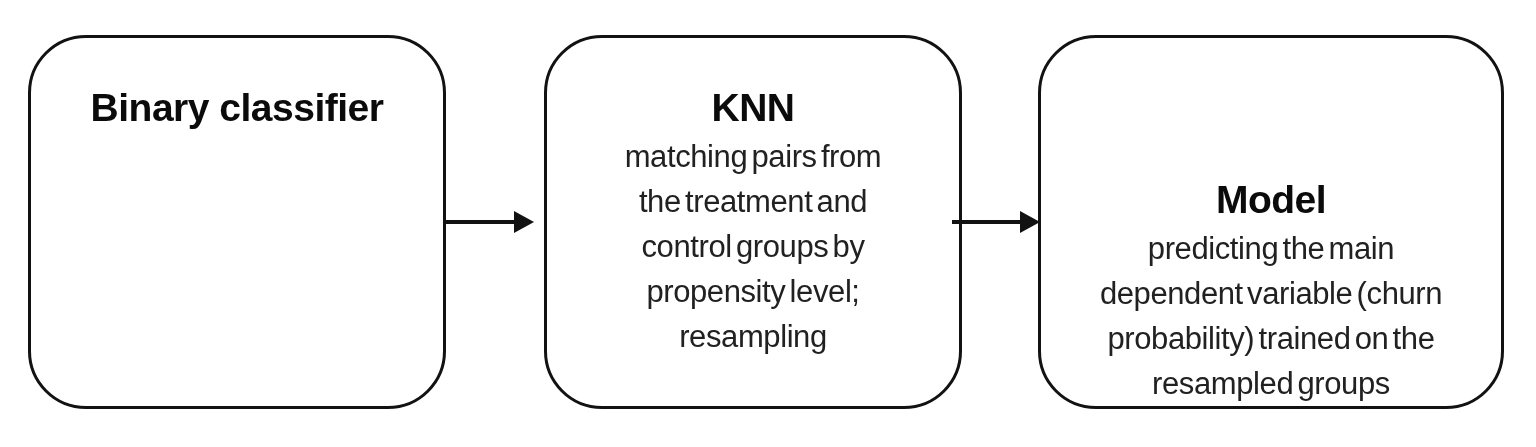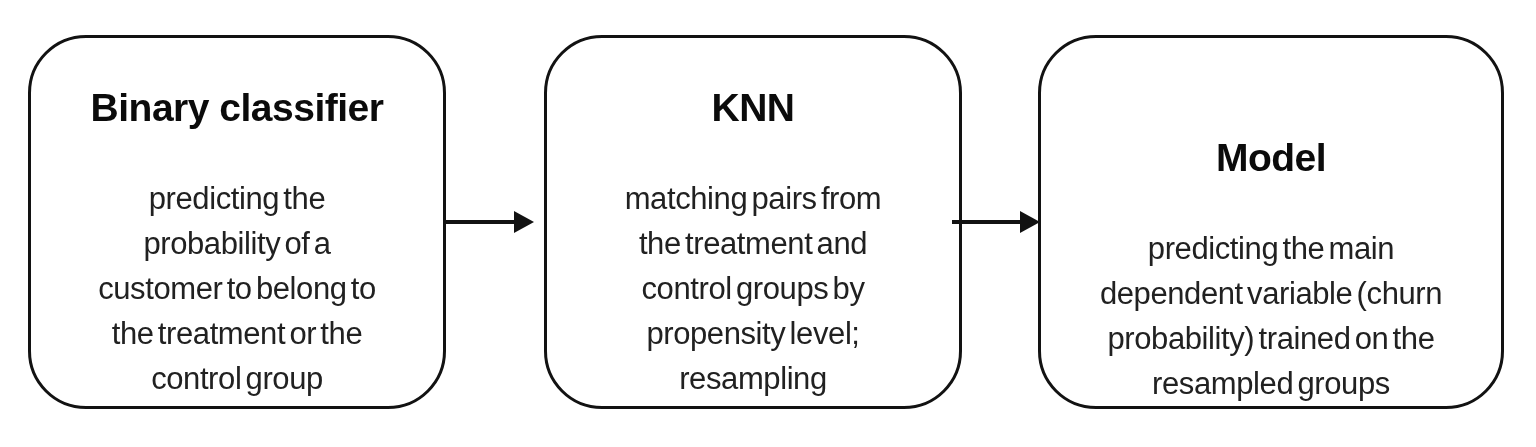--- a/index.html
+++ b/index.html
@@ -24,21 +24,20 @@
     position: absolute;
     top: 35px;
     height: 374px;
     background: var(--bg);
     border: 3px solid var(--stroke);
     border-radius: 58px;
     display: flex;
     flex-direction: column;
     align-items: center;
     padding-top: 44px;
-    gap: 42px;
   }
   .flow-box.box-1 { left: 28px;   width: 418px; }
   .flow-box.box-2 { left: 544px;  width: 418px; }
   .flow-box.box-3 { left: 1038px; width: 466px; justify-content: flex-end; }
 
   .box-title {
     font-size: 39px;
     font-weight: 700;
     line-height: 52px;
     color: var(--title-color);
@@ -66,25 +65,20 @@
   .connector.connector-2 { left: 952px; }
   .connector svg { display: block; width: 100%; height: 100%; }
 </style>
 </head>
 <body>
 
 <div class="diagram">
 
   <div class="flow-box box-1">
     <div class="box-title">Binary classifier</div>
-    <div class="box-desc">predicting the
-probability of a
-customer to belong to
-the treatment or the
-control group</div>
   </div>
 
   <div class="connector connector-1">
     <svg viewBox="0 0 88 26" xmlns="http://www.w3.org/2000/svg" aria-hidden="true">
       <line x1="0" y1="13" x2="71" y2="13" stroke="var(--stroke)" stroke-width="4"></line>
       <polygon points="68,2 68,24 88,13" fill="var(--stroke)"></polygon>
     </svg>
   </div>
 
   <div class="flow-box box-2">

